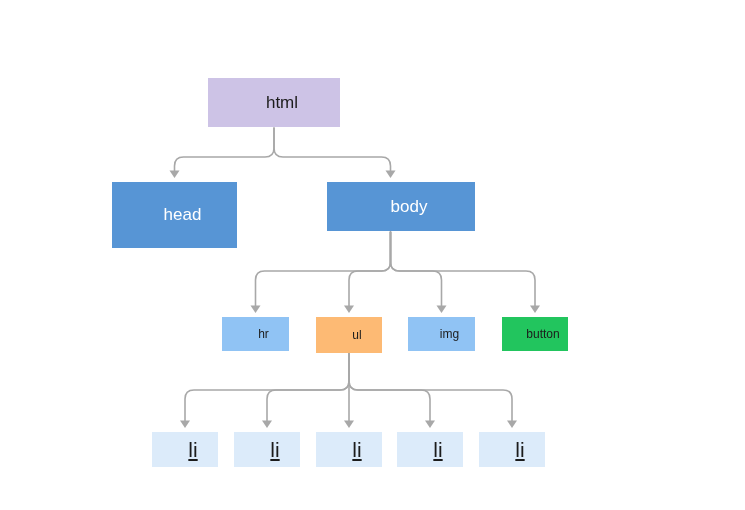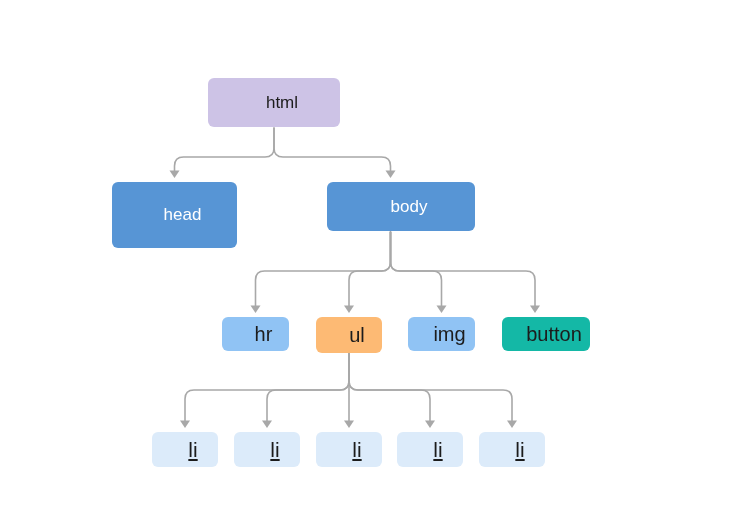--- a/index.html
+++ b/index.html
@@ -29,28 +29,28 @@
     position: absolute;
     left: 0;
     top: 0;
     pointer-events: none;
   }
   .node {
     position: absolute;
     display: flex;
     align-items: center;
     justify-content: center;
-    border-radius: 6px;
+    border-radius: 0;
     box-sizing: border-box;
     white-space: nowrap;
     padding-left: 16px;
   }
   .node.root   { font-size: 17px; }
   .node.level1 { font-size: 17px; }
-  .node.level2 { font-size: 20px; }
+  .node.level2 { font-size: 12px; }
   .node.level3 { font-size: 21px; text-decoration: underline; }
 </style>
 </head>
 <body>
 
 <div class="canvas">
   <svg id="connectors" width="745" height="510" viewBox="0 0 745 510">
       <path d="M 274 128 V 148 Q 274 157 265 157 H 183.5 Q 174.5 157 174.5 166 V 171.5" fill="none" stroke="#a8a8a8" stroke-width="1.6" stroke-linecap="round"></path>
       <polygon points="169.5,170.5 179.5,170.5 174.5,178" fill="#a8a8a8"></polygon>
       <path d="M 274 128 V 148 Q 274 157 283 157 H 381.5 Q 390.5 157 390.5 166 V 171.5" fill="none" stroke="#a8a8a8" stroke-width="1.6" stroke-linecap="round"></path>
@@ -74,20 +74,20 @@
       <path d="M 349 352 V 381 Q 349 390 358 390 H 503 Q 512 390 512 399 V 421.5" fill="none" stroke="#a8a8a8" stroke-width="1.6" stroke-linecap="round"></path>
       <polygon points="507,420.5 517,420.5 512,428" fill="#a8a8a8"></polygon>
     </svg>
   <div id="nodes">
       <div class="node root" style="left: 208px; top: 78px; width: 132px; height: 49px; background: rgb(205, 195, 230); color: rgb(28, 28, 28);">html</div>
       <div class="node level1" style="left: 112px; top: 182px; width: 125px; height: 66px; background: rgb(87, 149, 213); color: rgb(255, 255, 255);">head</div>
       <div class="node level1" style="left: 327px; top: 182px; width: 148px; height: 49px; background: rgb(87, 149, 213); color: rgb(255, 255, 255);">body</div>
       <div class="node level2" style="left: 222px; top: 317px; width: 67px; height: 34px; background: rgb(144, 195, 244); color: rgb(28, 28, 28);">hr</div>
       <div class="node level2" style="left: 316px; top: 317px; width: 66px; height: 36px; background: #fdba74; color: rgb(28, 28, 28);">ul</div>
       <div class="node level2" style="left: 408px; top: 317px; width: 67px; height: 34px; background: rgb(144, 195, 244); color: rgb(28, 28, 28);">img</div>
-      <div class="node level2" style="left: 502px; top: 317px; width: 88px; height: 34px; background: #14b8a6; color: rgb(28, 28, 28);">button</div>
+      <div class="node level2" style="left: 502px; top: 317px; width: 66px; height: 34px; background: #22c55e; color: rgb(28, 28, 28);">button</div>
       <div class="node level3" style="left: 152px; top: 432px; width: 66px; height: 35px; background: rgb(220, 235, 250); color: rgb(28, 28, 28);">li</div>
       <div class="node level3" style="left: 234px; top: 432px; width: 66px; height: 35px; background: rgb(220, 235, 250); color: rgb(28, 28, 28);">li</div>
       <div class="node level3" style="left: 316px; top: 432px; width: 66px; height: 35px; background: rgb(220, 235, 250); color: rgb(28, 28, 28);">li</div>
       <div class="node level3" style="left: 397px; top: 432px; width: 66px; height: 35px; background: rgb(220, 235, 250); color: rgb(28, 28, 28);">li</div>
       <div class="node level3" style="left: 479px; top: 432px; width: 66px; height: 35px; background: rgb(220, 235, 250); color: rgb(28, 28, 28);">li</div>
     </div>
 </div>
 
 </body></html>

